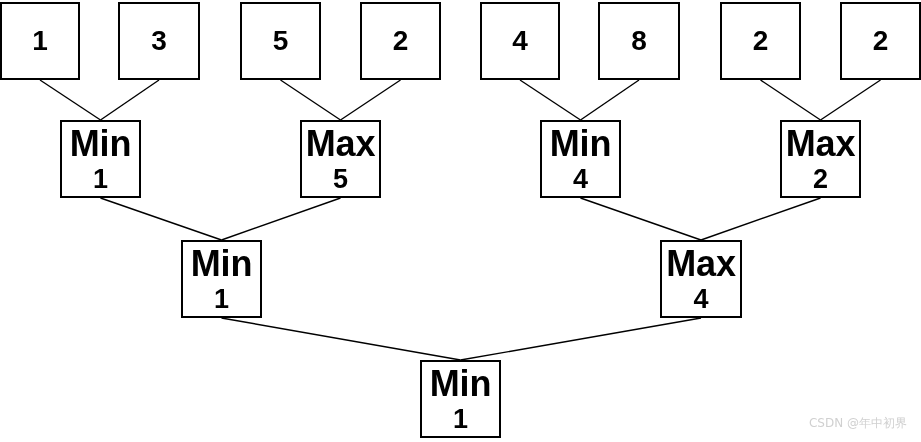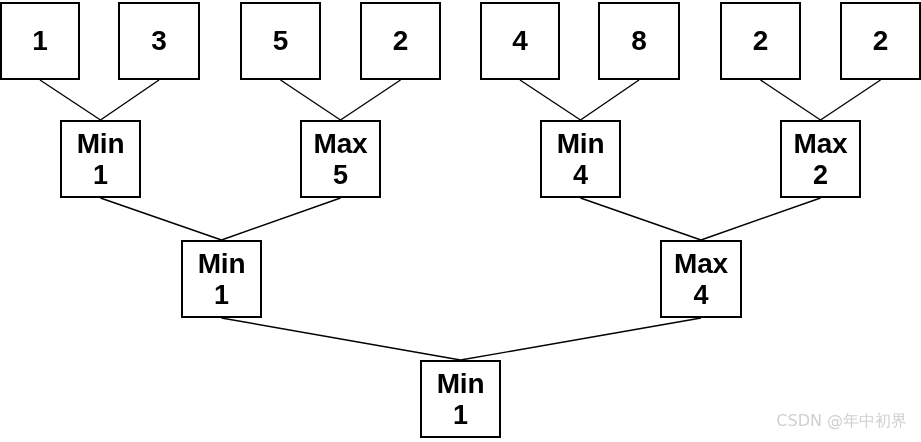--- a/index.html
+++ b/index.html
@@ -31,34 +31,34 @@
     display: flex;
     flex-direction: column;
     align-items: center;
     justify-content: center;
     color: #000000;
     font-weight: bold;
     line-height: 1.12;
     z-index: 2;
   }
   .node .op {
-    font-size: 28px;
+    font-size: 36px;
     letter-spacing: -0.2px;
   }
   .node .val {
     font-size: 27px;
   }
   .node.leaf .val {
     font-size: 28px;
   }
   #watermark {
     position: absolute;
     right: 14px;
     bottom: 10px;
-    font-size: 16px;
+    font-size: 12px;
     color: #d0d0d0;
     white-space: nowrap;
     z-index: 3;
     font-family: "DejaVu Sans", sans-serif;
   }
 </style>
 </head>
 <body>
 
 <div id="canvas">

